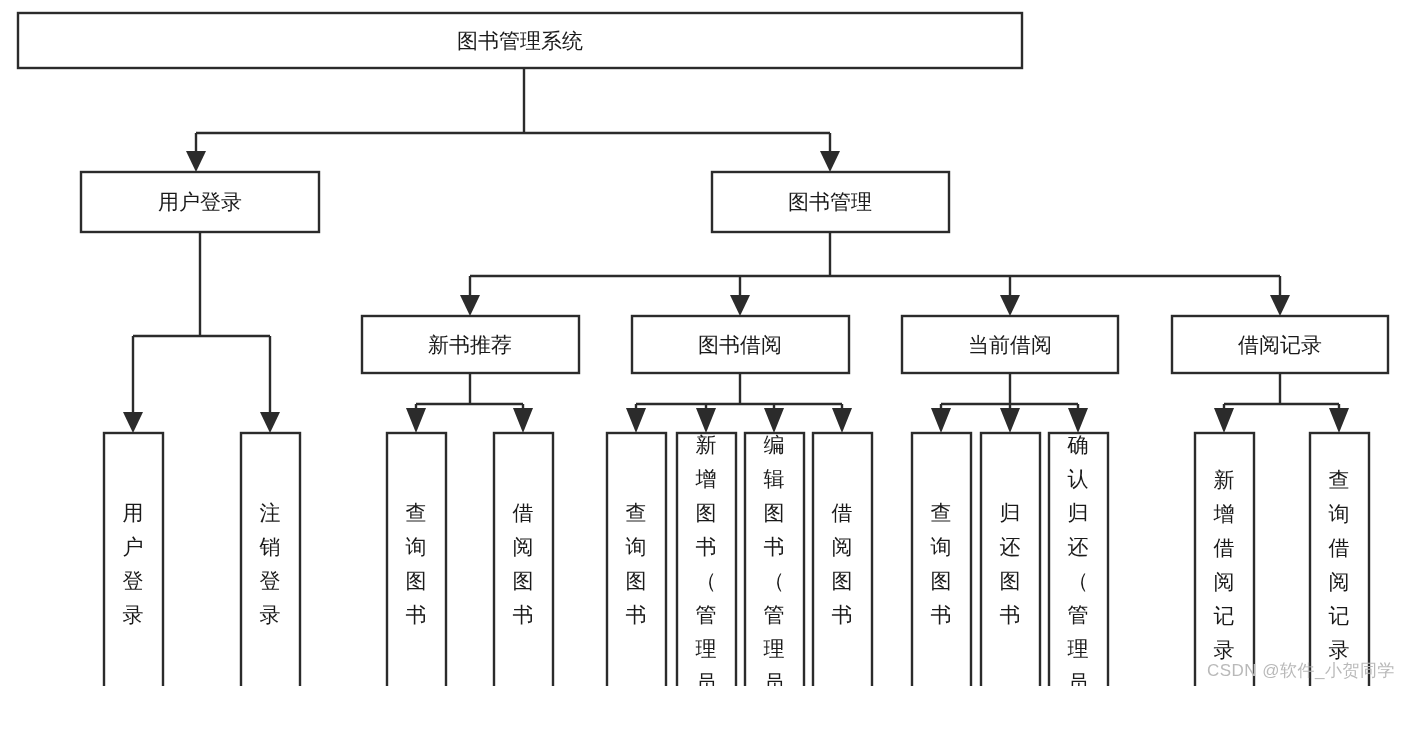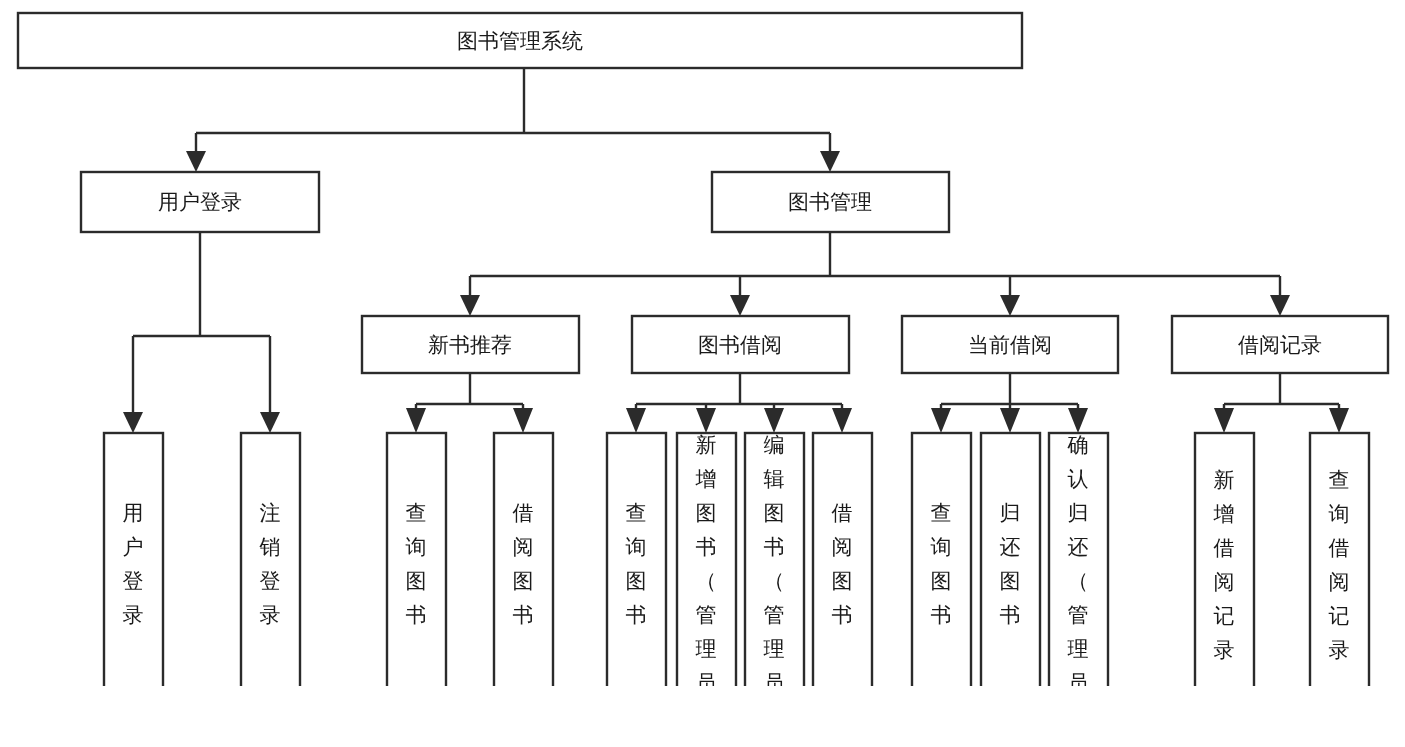--- a/index.html
+++ b/index.html
@@ -198,13 +198,14 @@
       <rect class="node-rect" x="1195" y="433" width="59" height="300"></rect>
       <text class="node-label-vertical" x="1224" y="487"><tspan x="1224" y="487">新</tspan><tspan x="1224" y="521">增</tspan><tspan x="1224" y="555">借</tspan><tspan x="1224" y="589">阅</tspan><tspan x="1224" y="623">记</tspan><tspan x="1224" y="657">录</tspan></text>
     </g>
     <g>
       <rect class="node-rect" x="1310" y="433" width="59" height="300"></rect>
       <text class="node-label-vertical" x="1339" y="487"><tspan x="1339" y="487">查</tspan><tspan x="1339" y="521">询</tspan><tspan x="1339" y="555">借</tspan><tspan x="1339" y="589">阅</tspan><tspan x="1339" y="623">记</tspan><tspan x="1339" y="657">录</tspan></text>
     </g>
 
   </svg>
 
+  <div class="watermark">CSDN @软件_小贺同学</div>
 </div>
 
 </body></html>

